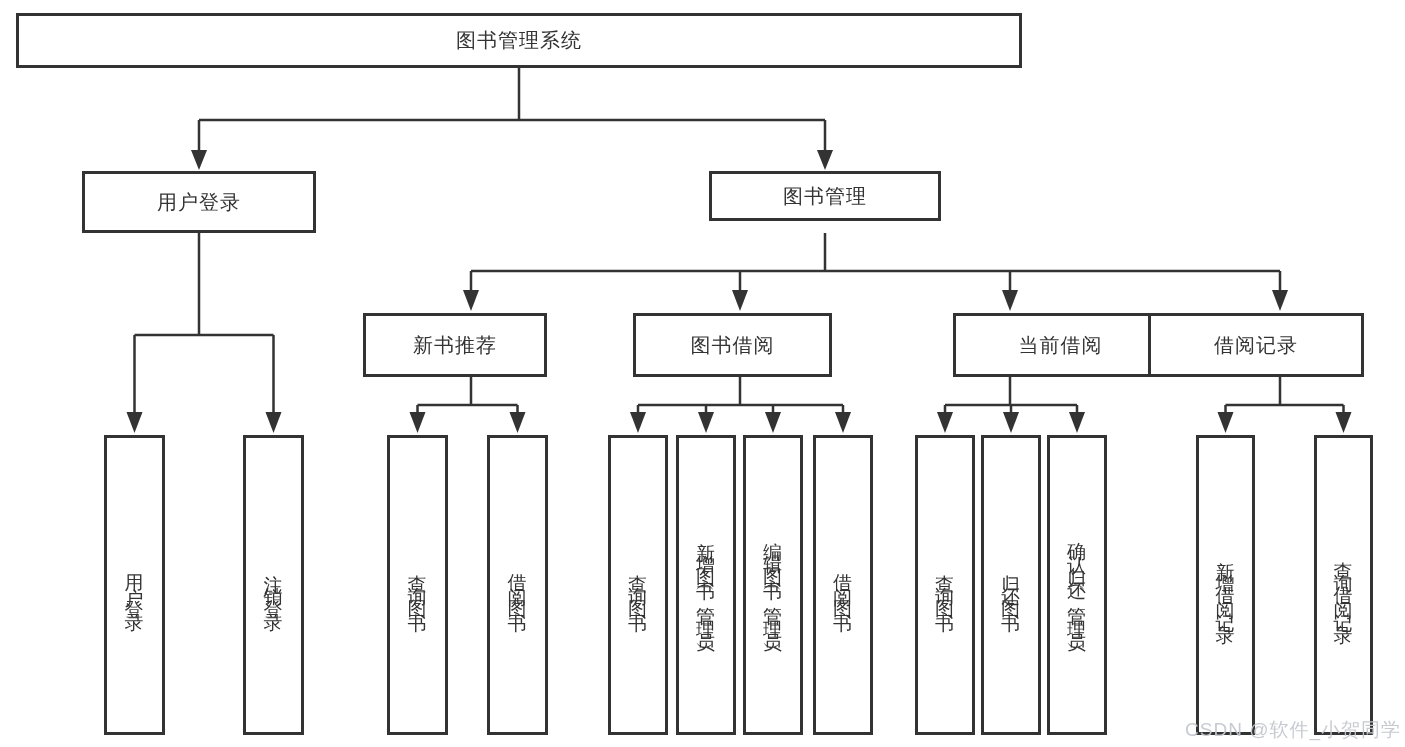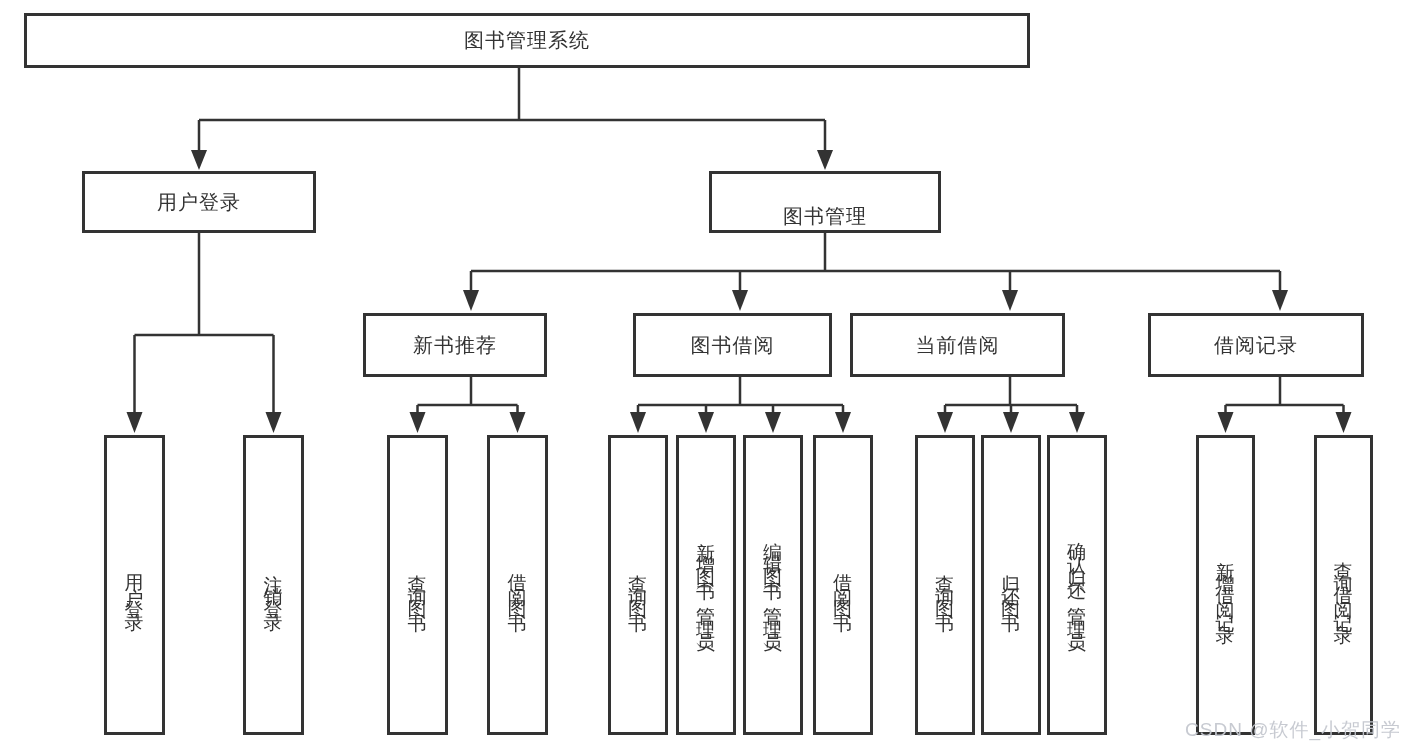--- a/index.html
+++ b/index.html
@@ -31,28 +31,28 @@
   .node.h { font-size: 20px; letter-spacing: 1px; }
   .node.v span {
     writing-mode: vertical-rl;
     text-orientation: mixed;
     font-size: 19px;
     letter-spacing: 13px;
     line-height: 1;
     white-space: nowrap;
   }
   
-  .n-root   { left: 24px;  top: 13px;  width: 1006px; height: 55px; }
+  .n-root   { left: 16px;  top: 13px;  width: 1006px; height: 55px; }
   
   .n-login  { left: 82px;  top: 171px; width: 234px;  height: 62px; }
-  .n-mgmt   { left: 709px; top: 171px; width: 232px;  height: 62px; align-items: flex-end; }
+  .n-mgmt   { left: 709px; top: 171px; width: 232px;  height: 50px; }
   
   .n-rec    { left: 363px;  top: 313px; width: 184px; height: 64px; }
   .n-bor    { left: 633px;  top: 313px; width: 199px; height: 64px; }
-  .n-cur    { left: 850px;  top: 313px; width: 215px; height: 64px; }
+  .n-cur    { left: 953px;  top: 313px; width: 215px; height: 64px; }
   .n-recd   { left: 1148px; top: 313px; width: 216px; height: 64px; }
   
   .leaf { top: 435px; height: 300px; }
   .l1  { left: 104px;  width: 61px; }
   .l2  { left: 243px;  width: 61px; }
   .l3  { left: 387px;  width: 61px; }
   .l4  { left: 487px;  width: 61px; }
   .l5  { left: 608px;  width: 60px; }
   .l6  { left: 676px;  width: 60px; }
   .l7  { left: 743px;  width: 60px; }

